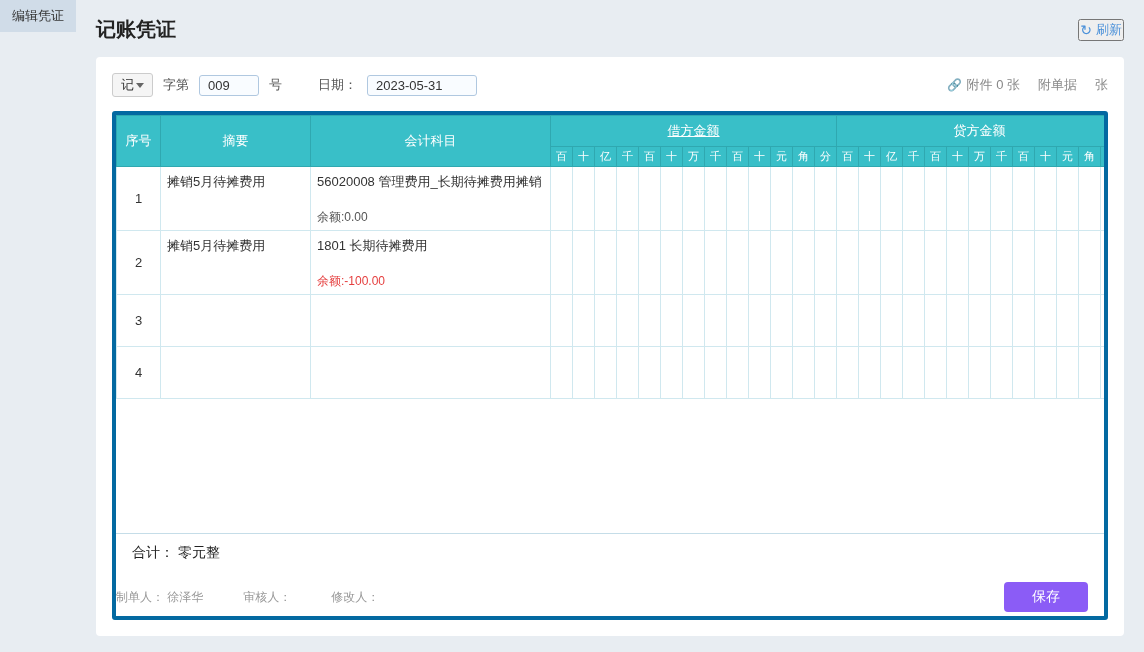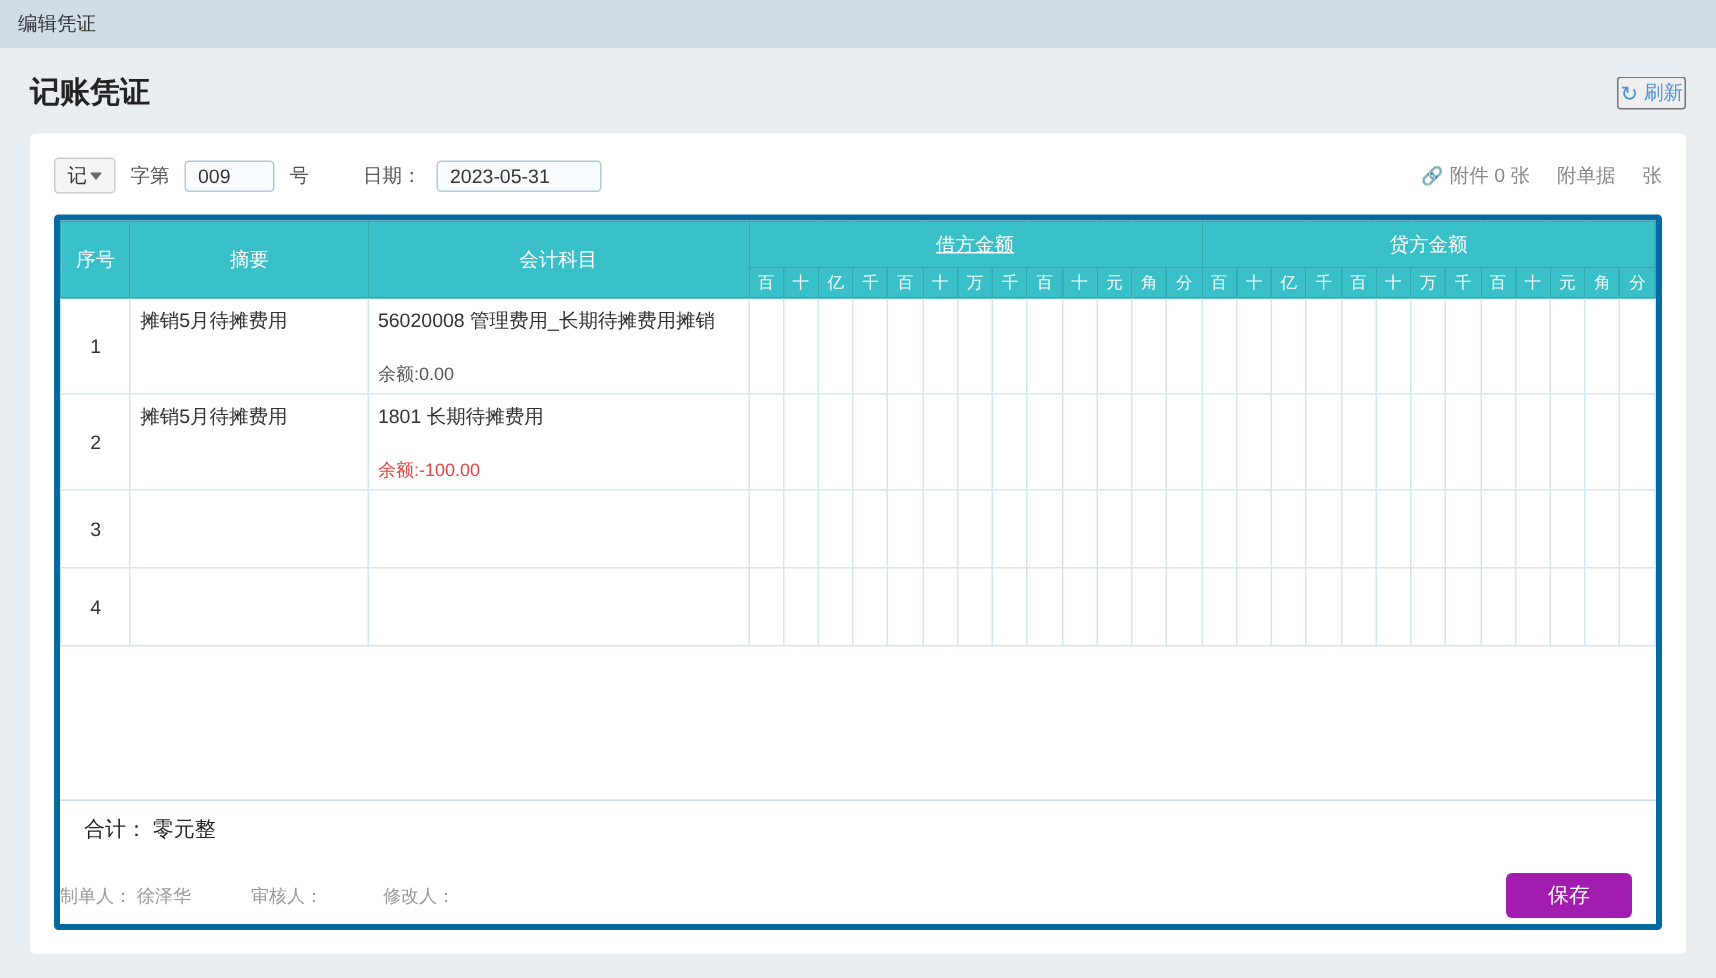--- a/index.html
+++ b/index.html
@@ -9,21 +9,21 @@
       background: #e8edf2;
       width: 1144px;
       height: 652px;
       overflow: hidden;
     }
     .window {
       width: 1144px;
       height: 652px;
       background: #e8edf2;
       display: flex;
-      flex-direction: column;
+      flex-direction: row;
     }
     .title-bar {
       background: #d0dce8;
       height: 32px;
       display: flex;
       align-items: center;
       padding: 0 12px;
       font-size: 13px;
       color: #333;
       flex-shrink: 0;
@@ -182,21 +182,21 @@
       gap: 40px;
       padding: 10px 16px 4px 0;
       color: #999;
       font-size: 12px;
     }
     .footer-row span {
       color: #999;
     }
     .save-btn {
       margin-left: auto;
-      background: #a21caf;
+      background: #8b5cf6;
       color: #fff;
       border: none;
       border-radius: 4px;
       padding: 6px 28px;
       font-size: 14px;
       cursor: pointer;
     }
 
     .table-wrapper {
       flex: 1;

